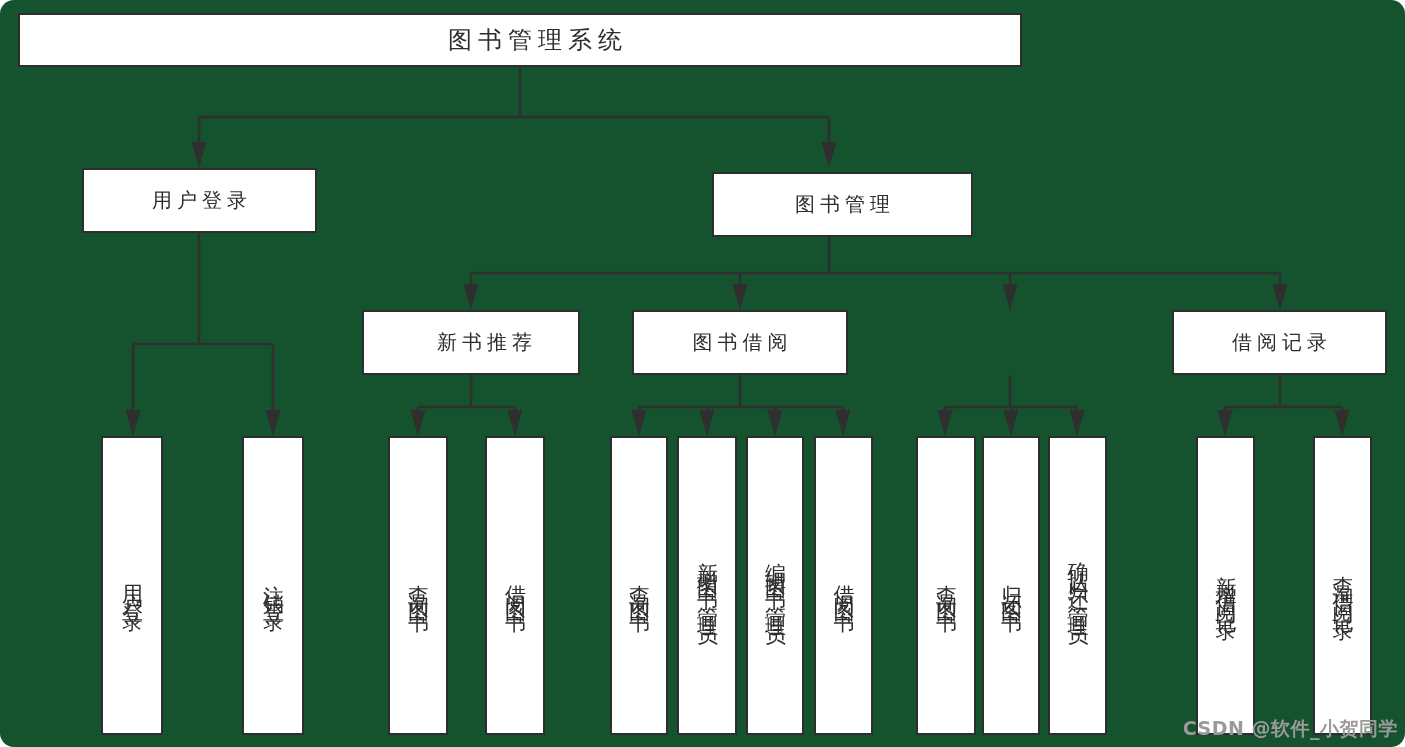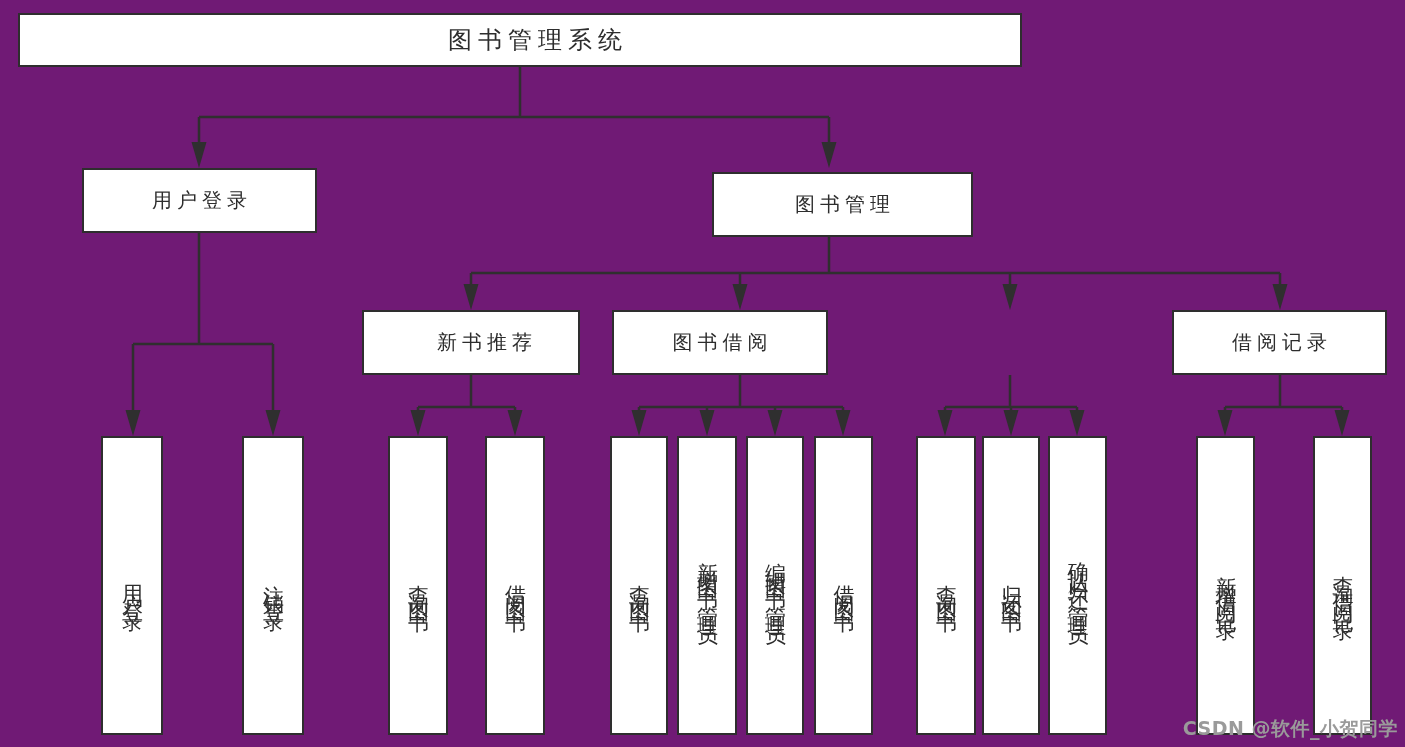--- a/index.html
+++ b/index.html
@@ -5,22 +5,23 @@
   * { margin: 0; padding: 0; box-sizing: border-box; }
   html, body { background: #ffffff; }
   body {
     font-family: "DejaVu Sans", "Liberation Sans", sans-serif;
     color: #2d2d2d;
   }
   .canvas {
     position: relative;
     width: 1405px;
     height: 747px;
-    background: #701a75;
+    background: #14532d;
     overflow: hidden;
+    border-radius: 14px;
   }
   svg.connectors {
     position: absolute;
     left: 0; top: 0;
     width: 1405px; height: 747px;
   }
   .box {
     position: absolute;
     background: #ffffff;
     border: 2.5px solid #2e2e2e;
@@ -104,21 +105,21 @@
       <polygon points="1334.5,410 1349.5,410 1342,436"></polygon>
     </g>
   </svg>
 
   <div class="box root-box" style="left:18px; top:13px; width:1004px; height:54px;">图书管理系统</div>
 
   <div class="box h-box" style="left:82px; top:168px; width:235px; height:65px;">用户登录</div>
   <div class="box h-box" style="left:712px; top:172px; width:261px; height:65px;">图书管理</div>
 
   <div class="box h-box" style="left:362px; top:310px; width:218px; height:65px;padding-left:27px;">新书推荐</div>
-  <div class="box h-box" style="left:612px; top:310px; width:216px; height:65px;">图书借阅</div>
+  <div class="box h-box" style="left:632px; top:310px; width:216px; height:65px;">图书借阅</div>
   <div class="box h-box" style="left:1172px; top:310px; width:215px; height:65px;">借阅记录</div>
 
   <div class="box leaf" style="left:101px; top:436px; width:62px; height:299px;">用户登录</div>
   <div class="box leaf" style="left:242px; top:436px; width:62px; height:299px;">注销登录</div>
 
   <div class="box leaf" style="left:388px; top:436px; width:60px; height:299px;">查询图书</div>
   <div class="box leaf" style="left:485px; top:436px; width:60px; height:299px;">借阅图书</div>
 
   <div class="box leaf" style="left:610px; top:436px; width:58px; height:299px;">查询图书</div>
   <div class="box leaf" style="left:677px; top:436px; width:60px; height:299px;">新增图书（管理员）</div>

